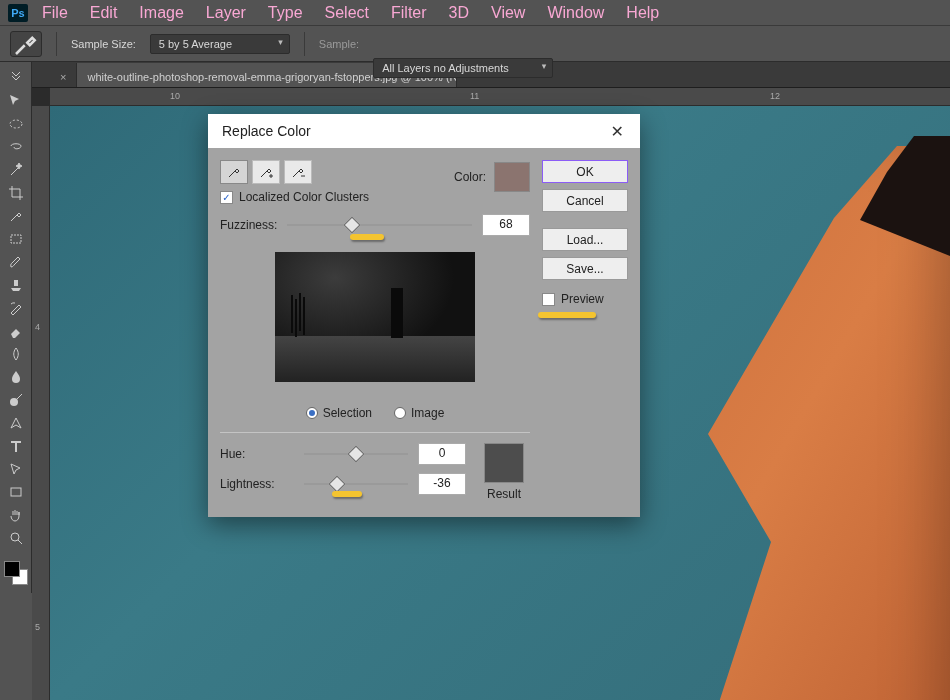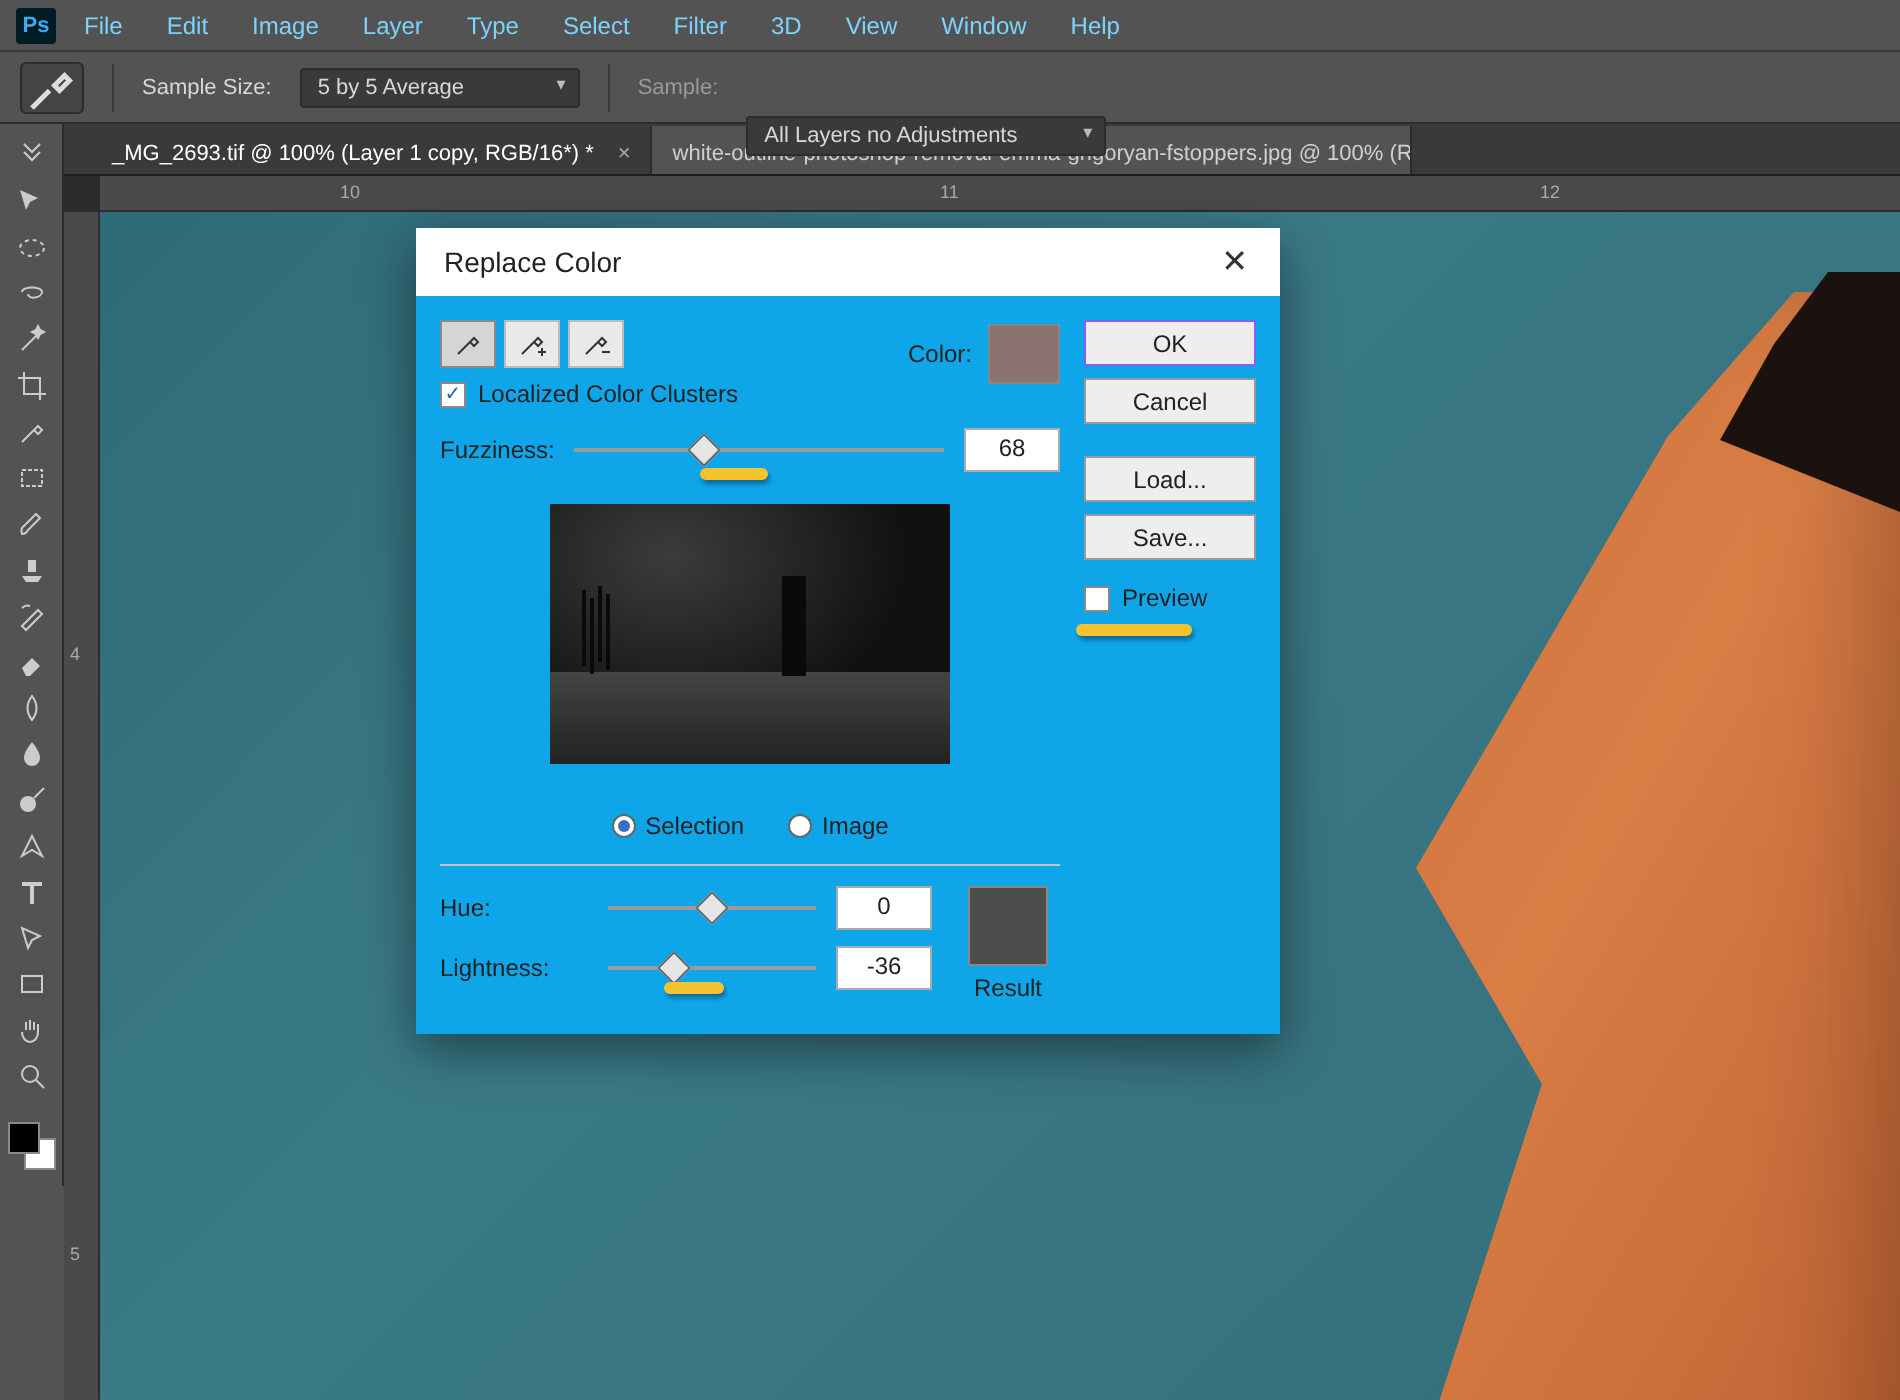--- a/index.html
+++ b/index.html
@@ -1,21 +1,21 @@
 <!DOCTYPE html>
 <html><head>
 <meta charset="utf-8">
 <style>
   * { box-sizing: border-box; margin: 0; padding: 0; font-family: "Segoe UI", Tahoma, sans-serif; }
   body { width: 950px; height: 700px; background: #535353; overflow: hidden; position: relative; }
 
   
   .menubar { height: 26px; background: #535353; display: flex; align-items: center; padding: 0 8px; gap: 6px; border-bottom: 1px solid #3a3a3a; }
   .ps-logo { width: 20px; height: 18px; background:#001d26; color:#3fa9f5; font-weight:700; font-size:11px; display:flex; align-items:center; justify-content:center; border-radius:2px;}
-  .menubar .item { color:#7dd3fc; font-size:12px; padding:2px 8px; cursor:default;}
+  .menubar .item { color:#f9a8d4; font-size:16px; padding:2px 8px; cursor:default;}
 
   
   .optbar { height: 36px; background:#535353; border-bottom:1px solid #2c2c2c; display:flex; align-items:center; padding:0 10px; gap:14px;}
   .tool-icon { width:32px; height:26px; border:1px solid #2c2c2c; background:#444; border-radius:3px; display:flex; align-items:center; justify-content:center;}
   .opt-label { color:#d8d8d8; font-size:11px;}
   .opt-sublabel { color:#9a9a9a; font-size:11px;}
   .dropdown { background:#3a3a3a; color:#d8d8d8; border:1px solid #2c2c2c; font-size:11px; padding:3px 22px 3px 8px; position:relative; border-radius:2px;}
   .dropdown::after{content:"▾"; position:absolute; right:6px; top:2px; font-size:9px; color:#bbb;}
   .wide { width:140px;}
   .wider { width:180px;margin-top:48px;}
@@ -45,21 +45,21 @@
            background: linear-gradient(135deg,#2f6a78 0%, #3a7a87 40%, #346d7a 100%);}
   
   .arm { position:absolute; right:-10px; top:40px; width:420px; height:720px;
          background: linear-gradient(120deg,#c86a3a 0%, #d97d45 50%, #b85c30 100%);
          clip-path: polygon(85% 0%, 100% 0%, 100% 100%, 30% 100%, 55% 55%, 40% 40%, 70% 10%);
          box-shadow: inset -20px -20px 60px rgba(0,0,0,.25);}
   .hair { position:absolute; right:0; top:30px; width:90px; height:120px; background:#1b1210;
           clip-path: polygon(60% 0,100% 0,100% 100%,0 70%,30% 30%);}
 
   
-  .dialog { position:absolute; left:208px; top:114px; width:432px; background:#0ea5e9;
+  .dialog { position:absolute; left:208px; top:114px; width:432px; background:#a3a3a3;
             box-shadow:0 8px 24px rgba(0,0,0,.45); font-size:12px; color:#222;}
   .dlg-title { height:34px; display:flex; align-items:center; justify-content:space-between;
                padding:0 10px 0 14px; background:#fff; font-size:14px;}
   .dlg-close { font-size:16px; color:#333; padding:2px 6px; cursor:default;}
   .dlg-body { padding:12px 12px 14px 12px; display:grid; grid-template-columns: 1fr 86px; column-gap:12px;}
   .left-col { }
   .right-col { display:flex; flex-direction:column; gap:6px; align-items:stretch;}
 
   .eyedrop-row { display:flex; gap:4px; margin-bottom:6px;}
   .ed { width:28px; height:24px; border:1px solid #bbb; background:#e9e9e9; display:flex; align-items:center; justify-content:center;}
@@ -132,21 +132,20 @@
   <div class="divider"></div>
   <span class="opt-label">Sample Size:</span>
   <div class="dropdown wide">5 by 5 Average</div>
   <div class="divider"></div>
   <span class="opt-sublabel">Sample:</span>
   <div class="dropdown wider">All Layers no Adjustments</div>
 </div>
 
 <div class="tabstrip">
   <div class="tab active">
-    <span>_MG_2693.tif @ 100% (Layer 1 copy, RGB/16*) *</span>
     <span class="x">×</span>
   </div>
   <div class="tab">
     <span>white-outline-photoshop-removal-emma-grigoryan-fstoppers.jpg @ 100% (RGB/8#) *</span>
 
   </div>
 </div>
 
 <div class="toolbar">
   <div class="tbtn">

